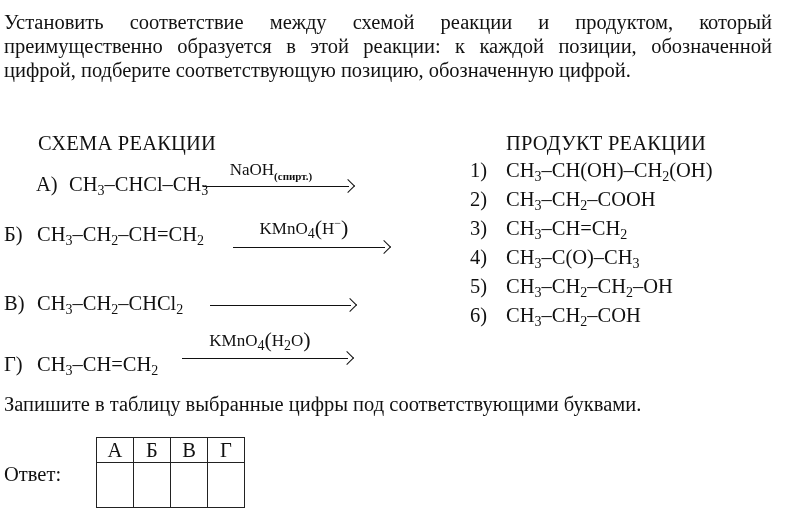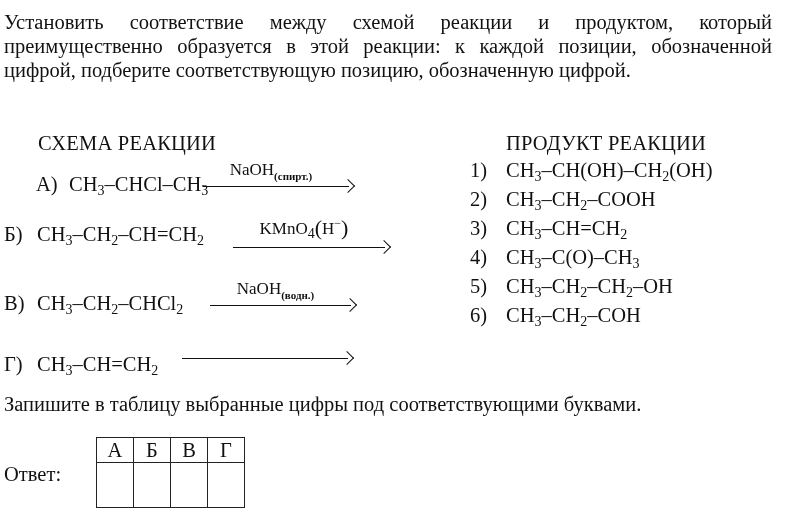--- a/index.html
+++ b/index.html
@@ -81,29 +81,29 @@
 <div class="arrow" style="left:233px; top:221px; width:156px;">
   <div class="reagent" style="top:-6px;"><span>KMnO</span><sub>4</sub><span class="paren">(</span><span>H</span><sup>−</sup><span class="paren">)</span></div>
   <div class="line"></div>
   <div class="head-tip"></div>
 </div>
 
 <div class="row" style="left:4px; top:290px;">
   <span class="lbl">В)</span><span>CH</span><sub>3</sub><span>–CH</span><sub>2</sub><span>–CHCl</span><sub>2</sub>
 </div>
 <div class="arrow" style="left:210px; top:279px; width:145px;">
-  <div class="reagent"><span>NaOH</span><span class="cond">(водн.)</span></div>
   <div class="line"></div>
   <div class="head-tip"></div>
 </div>
 
 <div class="row" style="left:4px; top:343px;margin-top:8px;">
   <span class="lbl">Г)</span><span>CH</span><sub>3</sub><span>–CH=CH</span><sub>2</sub>
 </div>
 <div class="arrow" style="left:182px; top:332px; width:170px;">
+  <div class="reagent" style="top:-5px;"><span>KMnO</span><sub>4</sub><span class="paren">(</span><span>H</span><sub>2</sub><span>O</span><span class="paren">)</span></div>
   <div class="line"></div>
   <div class="head-tip"></div>
 </div>
 
 <div class="row prod" style="left:470px; top:157px;">
   <span class="lbl">1)</span><span>CH</span><sub>3</sub><span>–CH(OH)–CH</span><sub>2</sub><span>(OH)</span>
 </div>
 <div class="row prod" style="left:470px; top:186px;">
   <span class="lbl">2)</span><span>CH</span><sub>3</sub><span>–CH</span><sub>2</sub><span>–COOH</span>
 </div>

